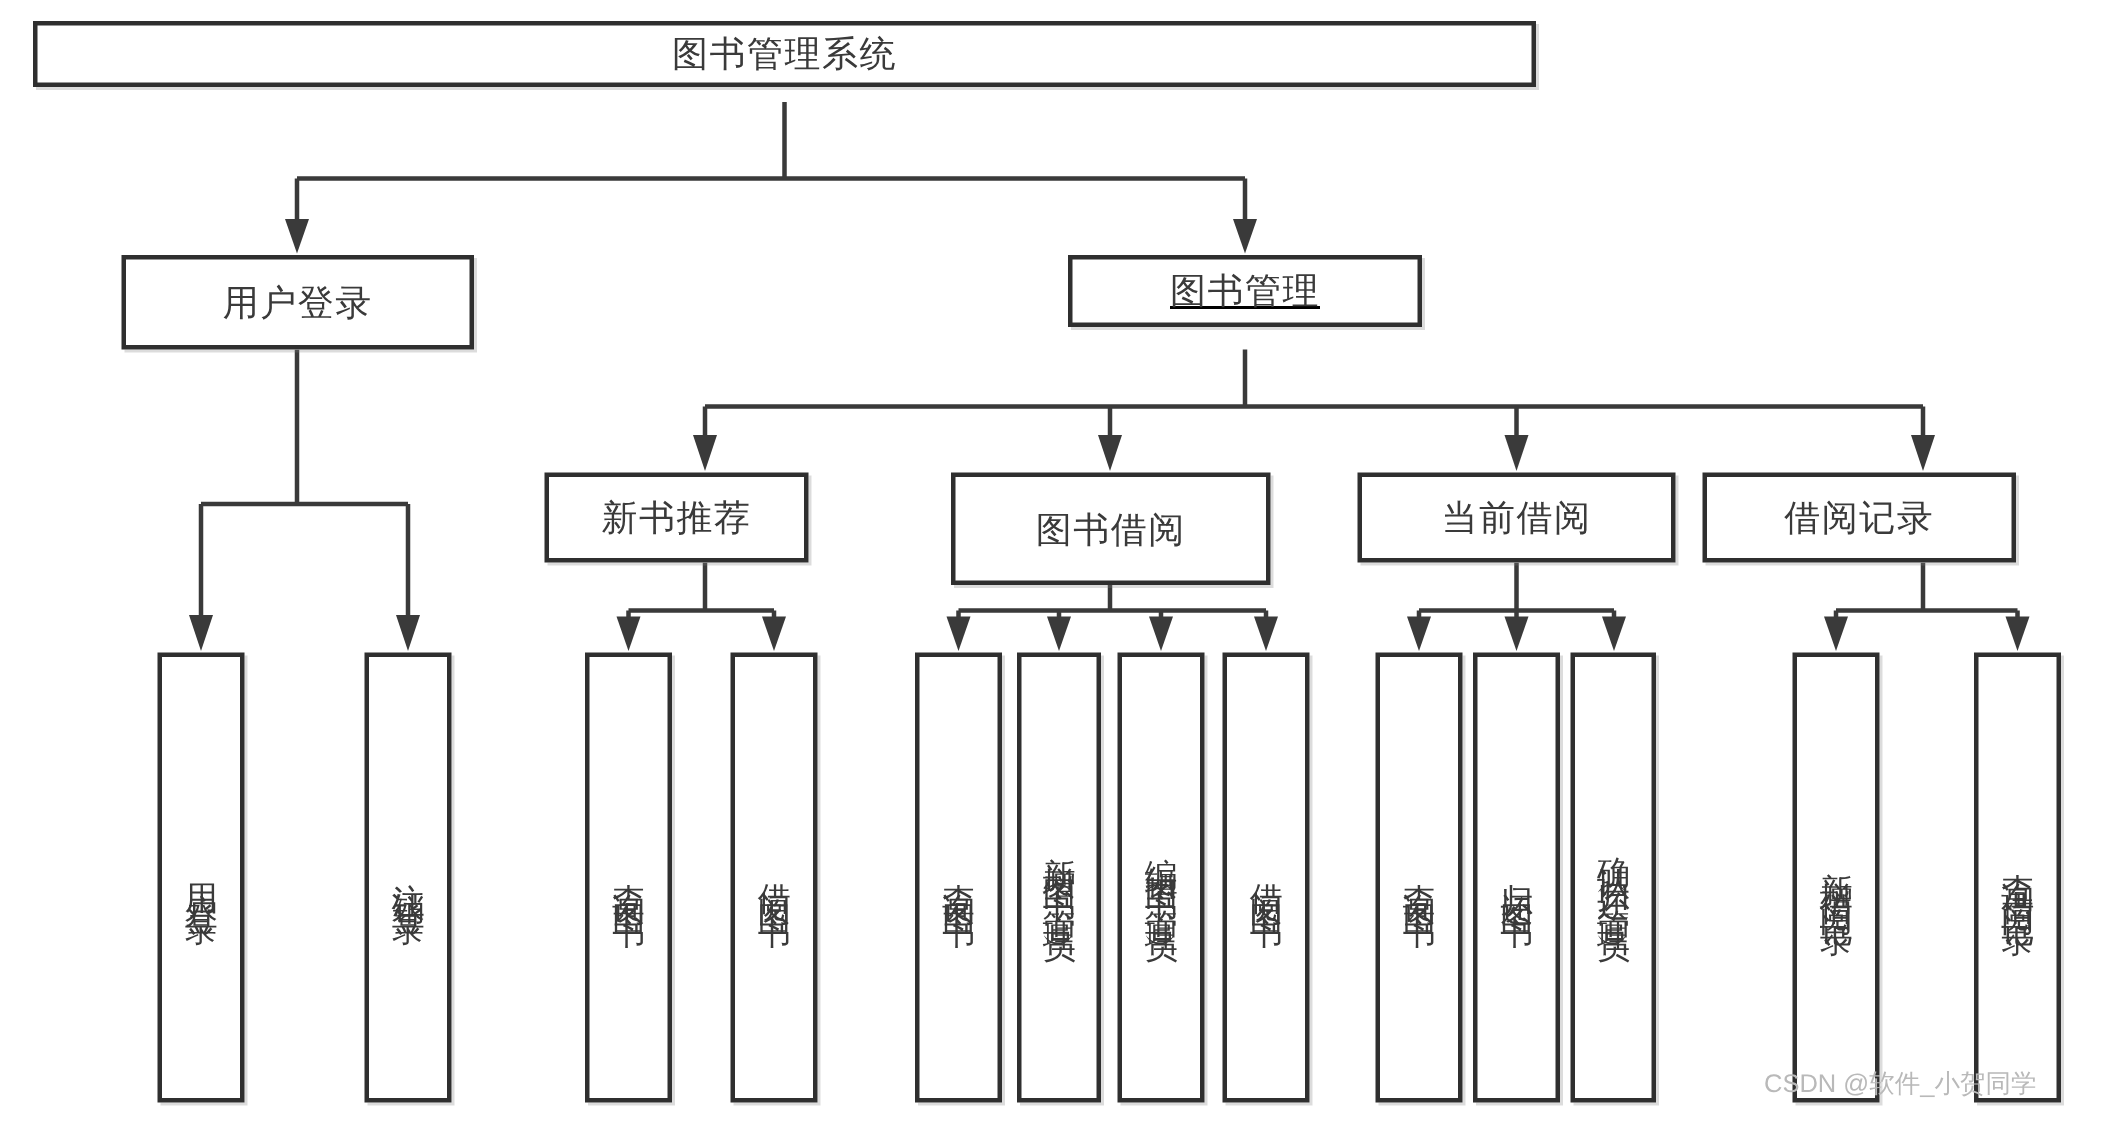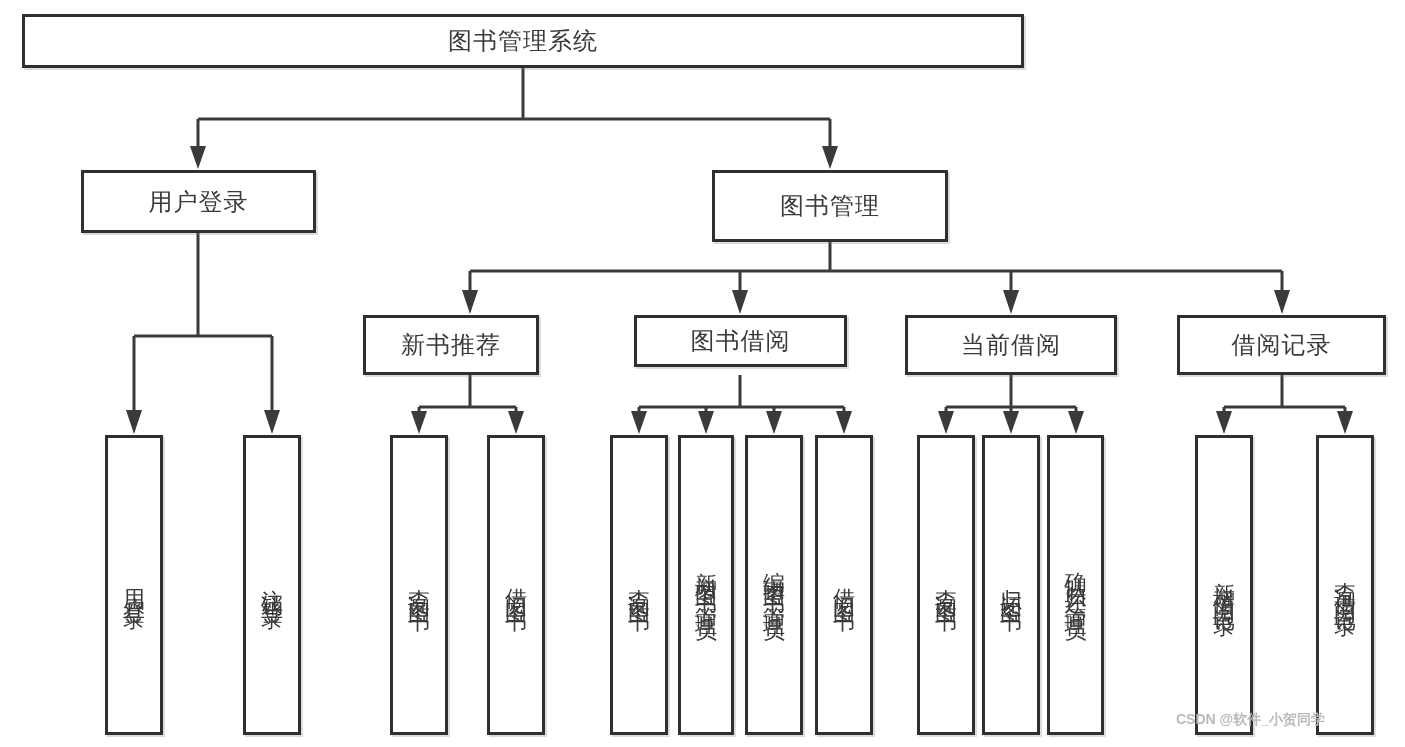--- a/index.html
+++ b/index.html
@@ -45,25 +45,24 @@
     writing-mode: vertical-rl;
     font-size: 22px;
     letter-spacing: 7px;
     line-height: 1.1;
     color: #3a3a3a;
   }
   .watermark {
     position: absolute;
     left: 1176px;
     top: 711px;
-    font-size: 14px;
+    font-size: 17px;
     color: #b9b9b9;
     white-space: nowrap;
     z-index: 5;
-    font-weight: bold;
   }
 </style>
 </head>
 <body>
 
 <div class="canvas">
 
   <svg class="wires" viewBox="0 0 1405 747" aria-hidden="true">
     <g>
       <path d="M523 68 V119 M198 119 H830 M198 119 V148 M830 119 V148"></path>
@@ -100,41 +99,41 @@
       <polygon points="1003,411 1019,411 1011,434"></polygon>
       <polygon points="1068,411 1084,411 1076,434"></polygon>
     </g>
     <g>
       <path d="M1282 375 V407 M1224 407 H1345 M1224 407 V414 M1345 407 V414"></path>
       <polygon points="1216,411 1232,411 1224,434"></polygon>
       <polygon points="1337,411 1353,411 1345,434"></polygon>
     </g>
   </svg>
 
-  <div class="node h" style="left:22px; top:14px; width:1002px; height:54px;">
+  <div class="node h" style="left:22px; top:14px; width:1002px; height:44px;">
     <span class="lbl">图书管理系统</span>
   </div>
 
   <div class="node h" style="left:81px; top:170px; width:235px; height:63px;">
     <span class="lbl">用户登录</span>
   </div>
-  <div class="node h" style="left:712px; top:170px; width:236px; height:72px;">
+  <div class="node h" style="left:712px; top:170px; width:236px; height:48px;text-decoration:underline;">
     <span class="lbl">图书管理</span>
   </div>
 
   <div class="node h" style="left:363px; top:315px; width:176px; height:60px;">
     <span class="lbl">新书推荐</span>
   </div>
-  <div class="node h" style="left:634px; top:315px; width:213px; height:52px;">
+  <div class="node h" style="left:634px; top:315px; width:213px; height:75px;">
     <span class="lbl">图书借阅</span>
   </div>
   <div class="node h" style="left:905px; top:315px; width:212px; height:60px;text-align:right;">
     <span class="lbl">当前借阅</span>
   </div>
-  <div class="node h" style="left:1177px; top:315px; width:209px; height:60px;align-items:center;">
+  <div class="node h" style="left:1135px; top:315px; width:209px; height:60px;align-items:center;">
     <span class="lbl">借阅记录</span>
   </div>
 
   <div class="node v" style="left:105px; top:435px; width:58px; height:300px;">
     <span class="vlbl">用户登录</span>
   </div>
   <div class="node v" style="left:243px; top:435px; width:58px; height:300px;">
     <span class="vlbl">注销登录</span>
   </div>
 

